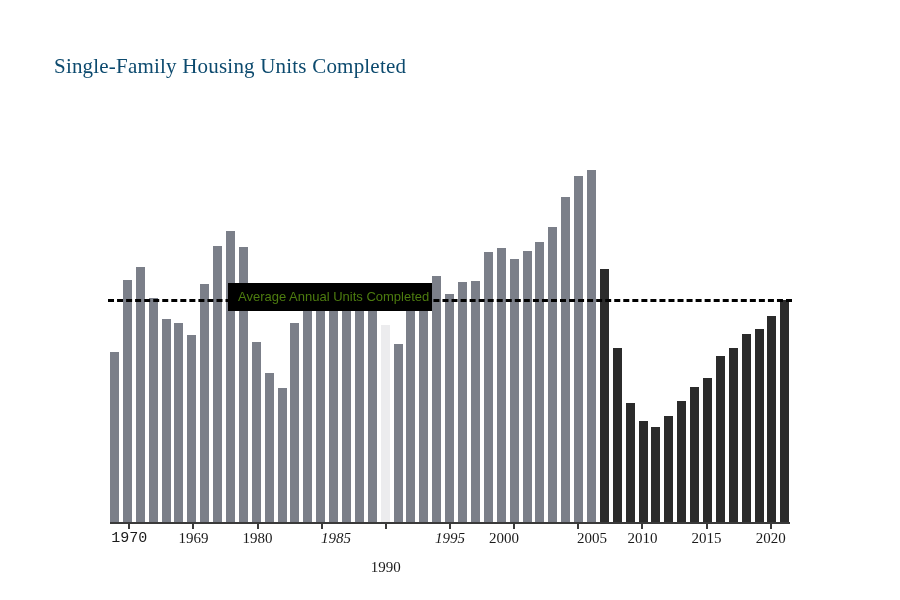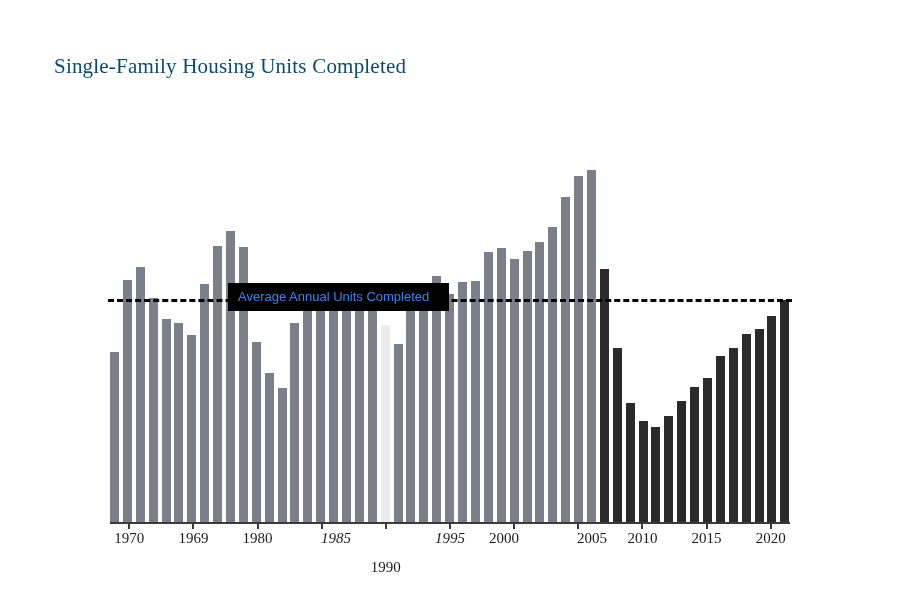--- a/index.html
+++ b/index.html
@@ -63,23 +63,23 @@
     position: absolute;
     left: -2px;
     right: -2px;
     height: 0;
     border-top: 3px dashed #000000;
     pointer-events: none;
   }
   #avg-label {
     position: absolute;
     background: #000000;
-    color: #3b82f6;
+    color: #4d7c0f;
     font-size: 13px;
-    padding: 7px 20px 7px 10px;
+    padding: 7px 3px 7px 10px;
     white-space: nowrap;
     line-height: 1.1;
   }
   #callout {
     position: absolute;
     background: #000000;
     color: #ffffff;
     text-align: center;
     font-size: 14.5px;
     line-height: 1.35;
@@ -181,21 +181,21 @@
         <div class="bar below" style="height: 205.856px;"></div>
         <div class="bar below" style="height: 221.772px;"></div>
       </div>
     <div id="avg-line" style="top: 159.167px;"></div>
     <div id="avg-label" style="left: 118px; top: 143.167px;">Average Annual Units Completed</div>
   </div>
 
   <div id="x-axis"></div>
   <div id="ticks">
       <div class="tick" style="left: 128.245px;"></div>
-      <div class="tick-label" style="left: 129.245px;">1970</div>
+      <div class="tick-label" style="left: 129.245px; font-family: Liberation Mono, monospace;">1970</div>
       <div class="tick" style="left: 192.396px;"></div>
       <div class="tick-label" style="left: 193.396px;">1969</div>
       <div class="tick" style="left: 256.547px;"></div>
       <div class="tick-label" style="left: 257.547px;">1980</div>
       <div class="tick" style="left: 320.698px;"></div>
       <div class="tick-label" style="left: 336px; font-style: italic;">1985</div>
       <div class="tick" style="left: 384.849px;"></div>
       <div class="tick-label" style="left: 385.849px; margin-top: 29px;">1990</div>
       <div class="tick" style="left: 449px;"></div>
       <div class="tick-label" style="left: 450px; font-style: italic;">1995</div>

